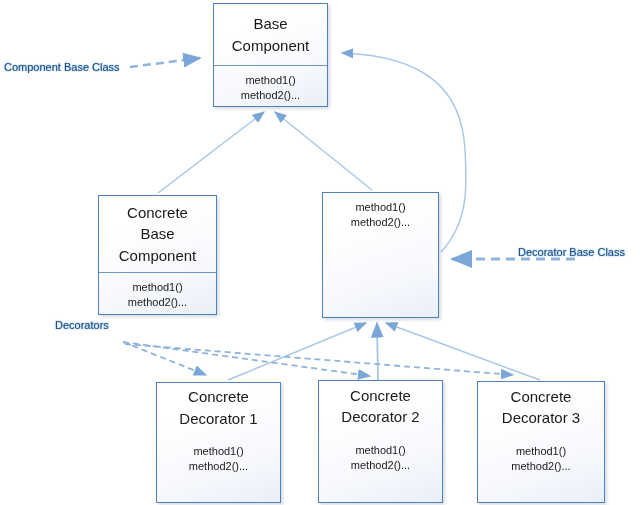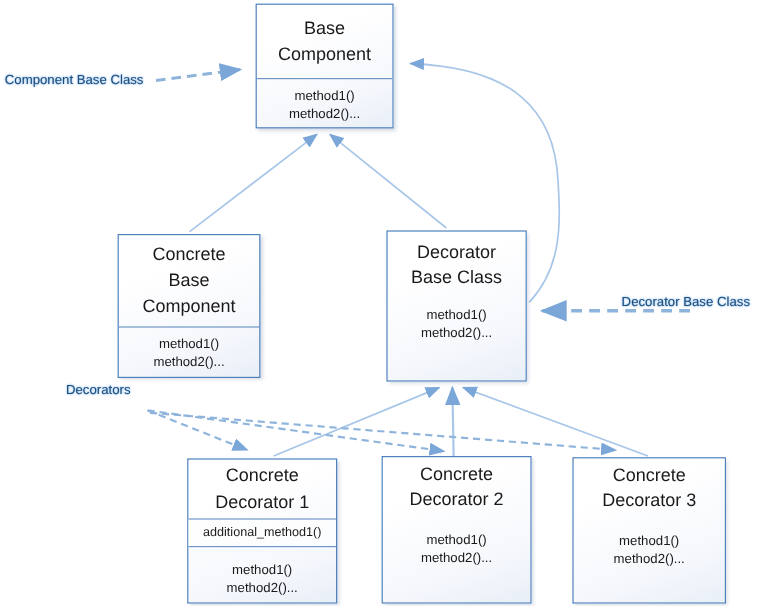--- a/index.html
+++ b/index.html
@@ -87,30 +87,27 @@
 
   <div class="uml-box" style="left:98px;top:195px;width:119px;height:120px">
     <div class="box-title" style="height:76px">Concrete
 Base
 Component</div>
     <div class="box-methods sep">method1()
 method2()...</div>
   </div>
 
   <div class="uml-box" style="left:322px;top:192px;width:117px;height:126px">
-    <div class="box-title" style="height:56px">Decorator
-Base Class</div>
     <div class="box-methods">method1()
 method2()...</div>
   </div>
 
   <div class="uml-box" style="left:156px;top:382px;width:125px;height:121px">
     <div class="box-title" style="height:49px">Concrete
 Decorator 1</div>
-    <div class="box-extra" style="height:22px">additional_method1()</div>
     <div class="box-methods pad">method1()
 method2()...</div>
   </div>
 
   <div class="uml-box" style="left:318px;top:380px;width:125px;height:123px">
     <div class="box-title" style="height:50px">Concrete
 Decorator 2</div>
     <div class="box-methods pad">method1()
 method2()...</div>
   </div>

